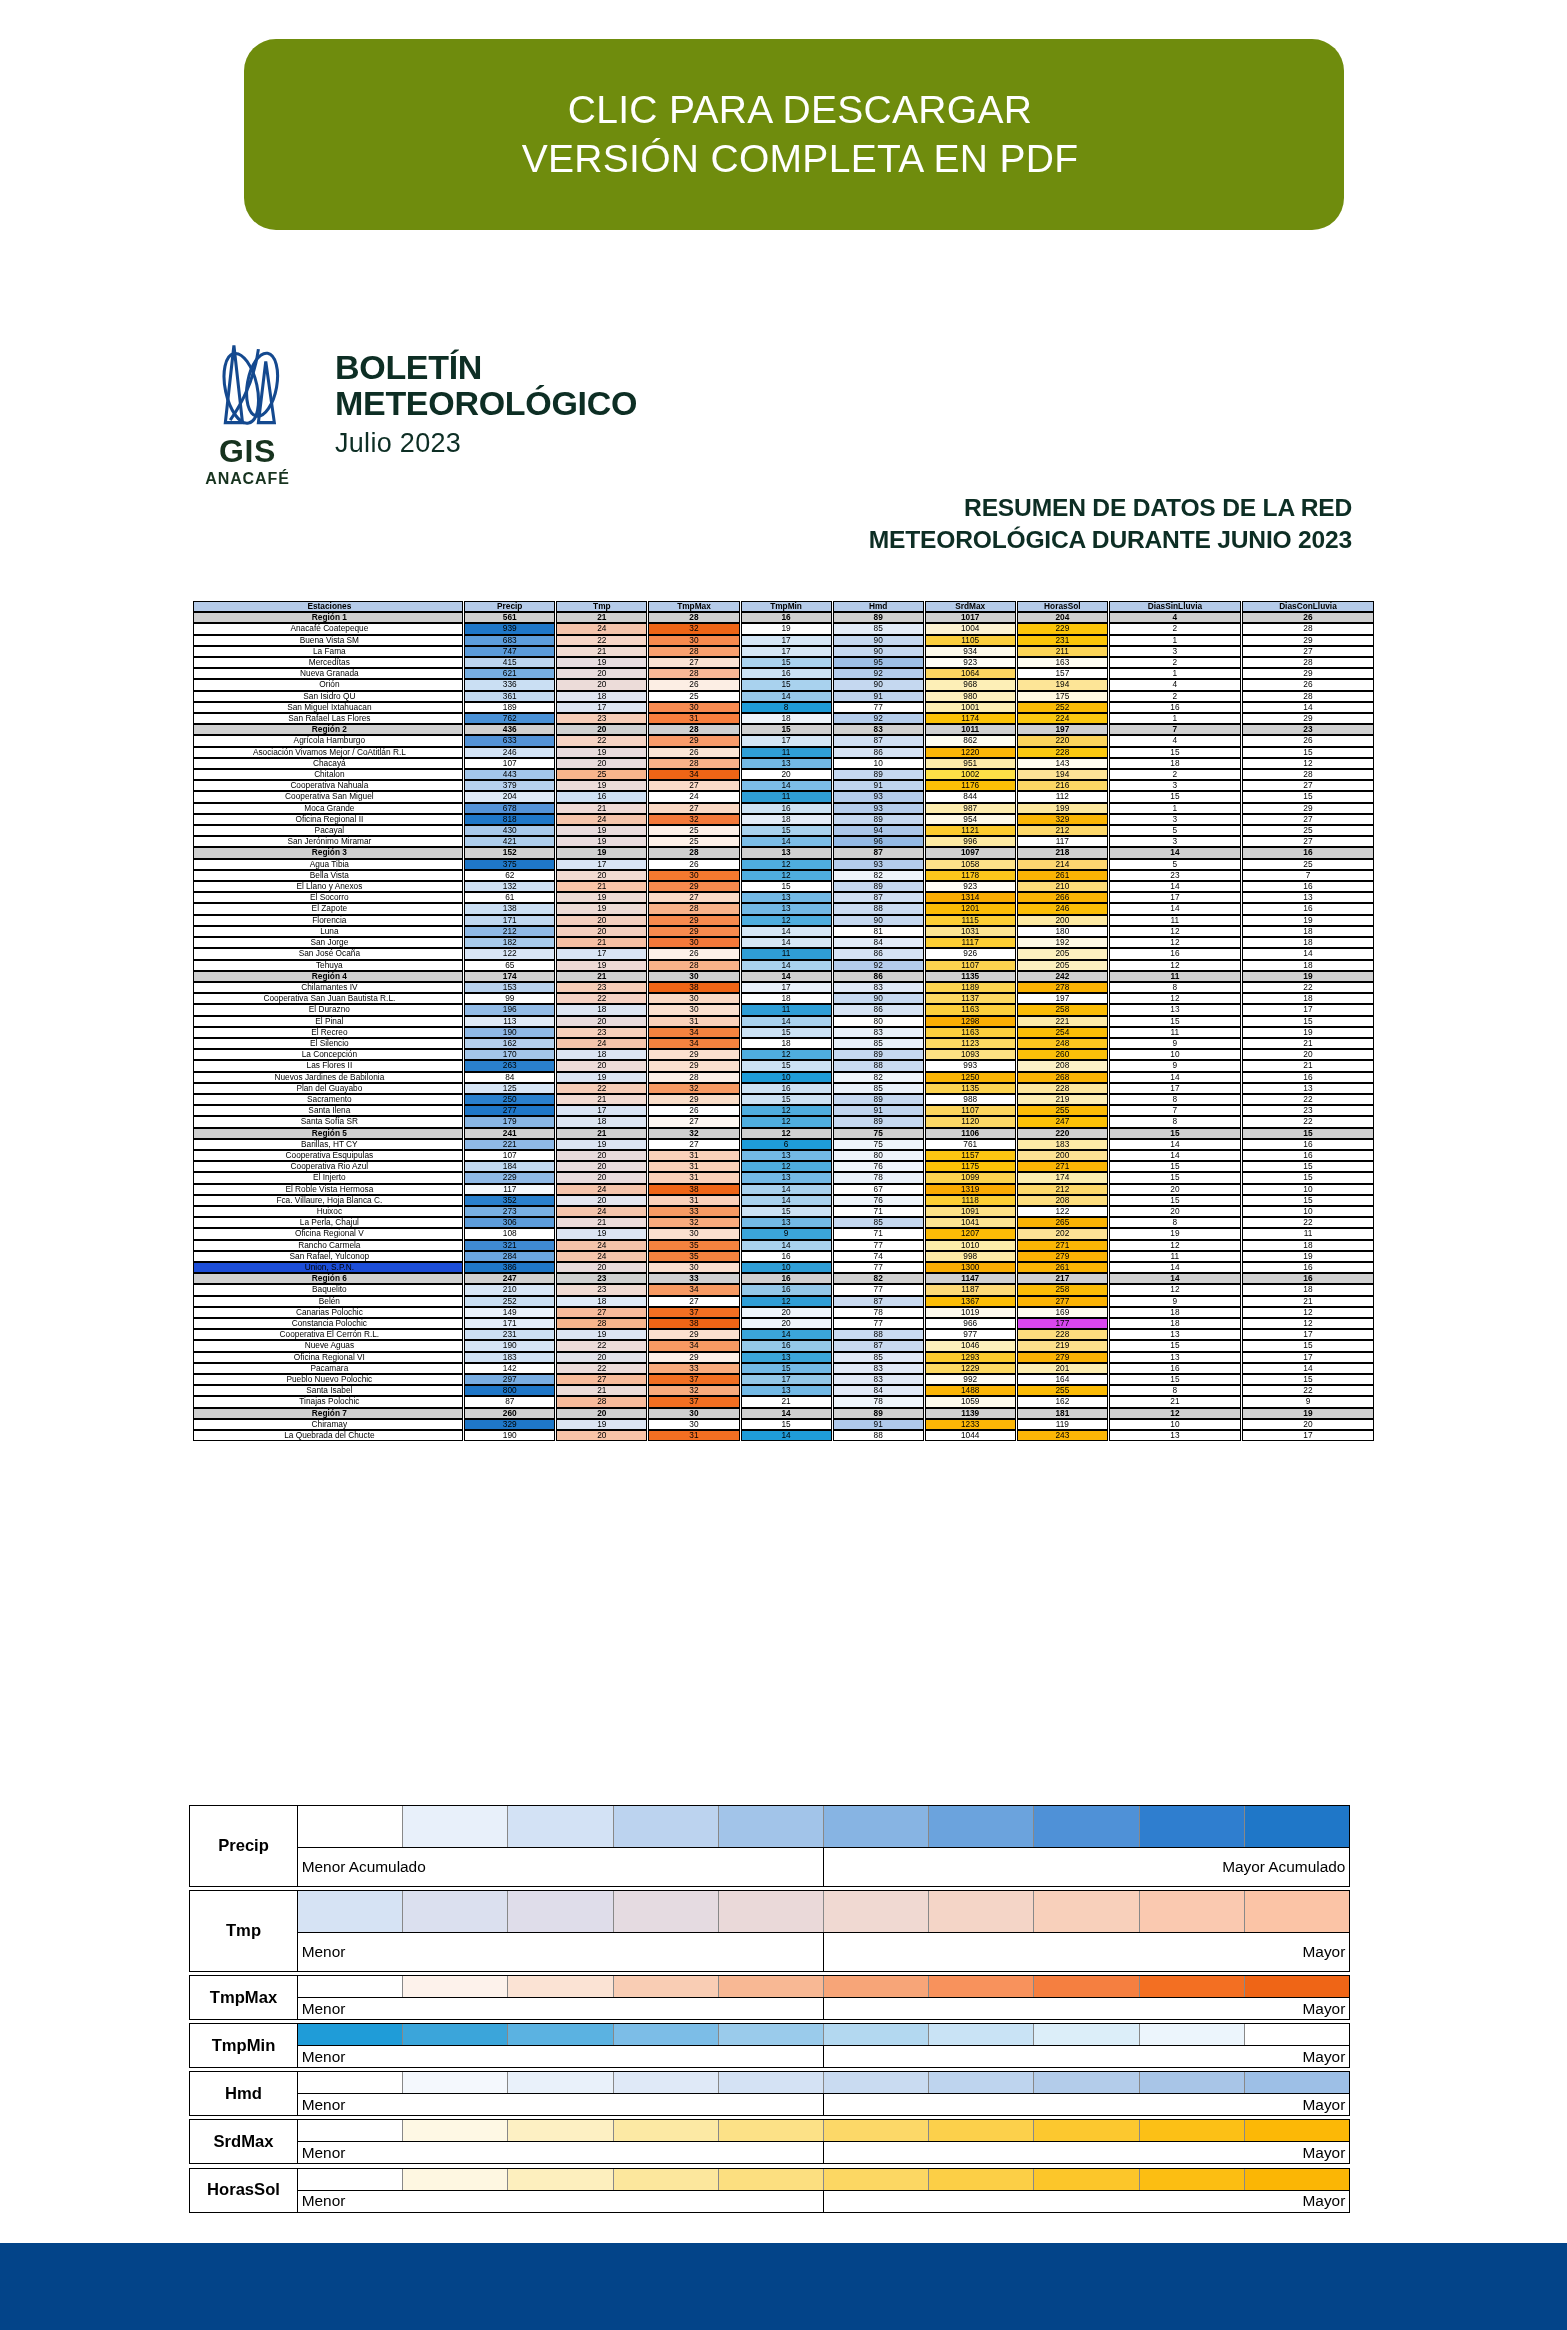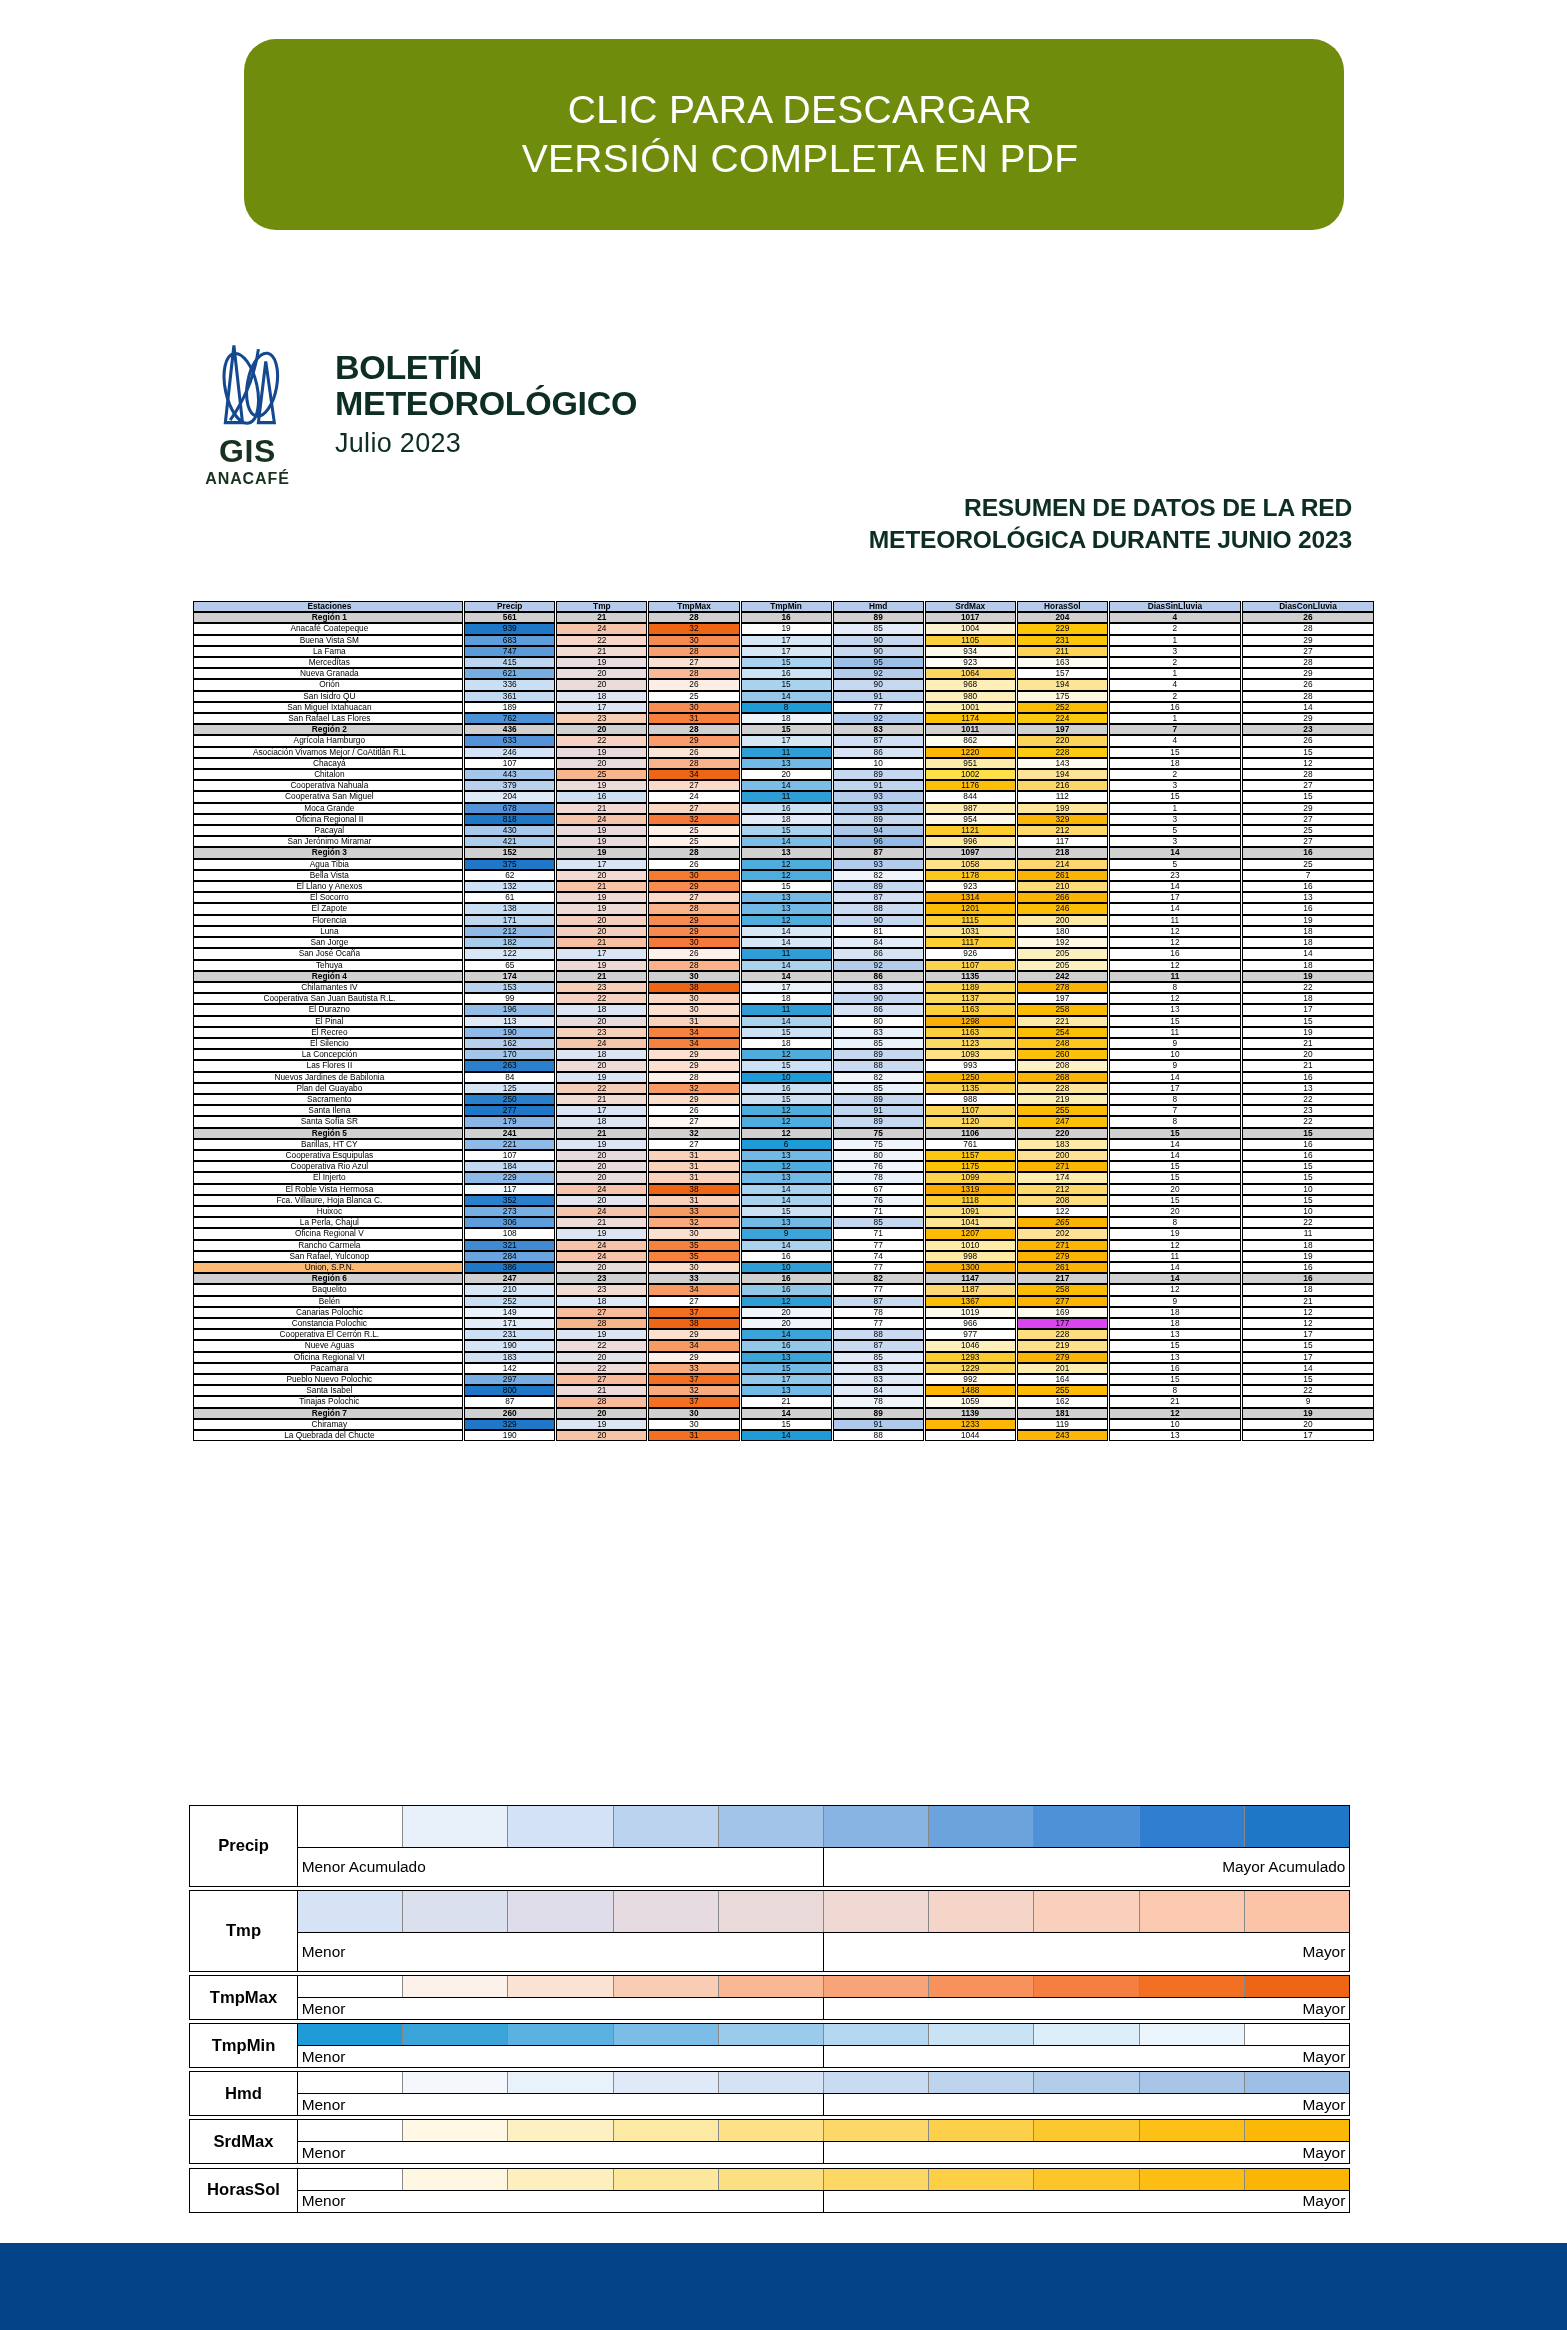--- a/index.html
+++ b/index.html
@@ -853,21 +853,21 @@
           <td style="background: rgb(255, 255, 255);">10</td>
         </tr>
         <tr class="data-row">
           <td class="stname" style="background: rgb(255, 255, 255);">La Perla, Chajul</td>
           <td style="background: rgb(93, 157, 219);">306</td>
           <td style="background: rgb(237, 220, 218);">21</td>
           <td style="background: rgb(249, 171, 125);">32</td>
           <td style="background: rgb(115, 185, 229);">13</td>
           <td style="background: rgb(197, 216, 240);">85</td>
           <td style="background: rgb(253, 228, 145);">1041</td>
-          <td style="background: rgb(251, 180, 4); font-style: italic;">265</td>
+          <td style="background: rgb(251, 180, 4);">265</td>
           <td style="background: rgb(255, 255, 255);">8</td>
           <td style="background: rgb(255, 255, 255);">22</td>
         </tr>
         <tr class="data-row">
           <td class="stname" style="background: rgb(255, 255, 255);">Oficina Regional V</td>
           <td style="background: rgb(255, 255, 255);">108</td>
           <td style="background: rgb(221, 229, 242);">19</td>
           <td style="background: rgb(251, 224, 207);">30</td>
           <td style="background: rgb(59, 165, 218);">9</td>
           <td style="background: rgb(255, 255, 255);">71</td>
@@ -894,21 +894,21 @@
           <td style="background: rgb(245, 196, 171);">24</td>
           <td style="background: rgb(245, 131, 63);">35</td>
           <td style="background: rgb(255, 255, 255);">16</td>
           <td style="background: rgb(255, 255, 255);">74</td>
           <td style="background: rgb(253, 234, 164);">998</td>
           <td style="background: rgb(251, 179, 4);">279</td>
           <td style="background: rgb(255, 255, 255);">11</td>
           <td style="background: rgb(255, 255, 255);">19</td>
         </tr>
         <tr class="data-row">
-          <td class="stname" style="background: #fdba74;">Union, S.P.N.</td>
+          <td class="stname" style="background: #1d4ed8;">Union, S.P.N.</td>
           <td style="background: rgb(31, 119, 200);">386</td>
           <td style="background: rgb(232, 219, 220);">20</td>
           <td style="background: rgb(251, 224, 207);">30</td>
           <td style="background: rgb(47, 158, 214);">10</td>
           <td style="background: rgb(255, 255, 255);">77</td>
           <td style="background: rgb(251, 174, 3);">1300</td>
           <td style="background: rgb(251, 180, 4);">261</td>
           <td style="background: rgb(255, 255, 255);">14</td>
           <td style="background: rgb(255, 255, 255);">16</td>
         </tr>

